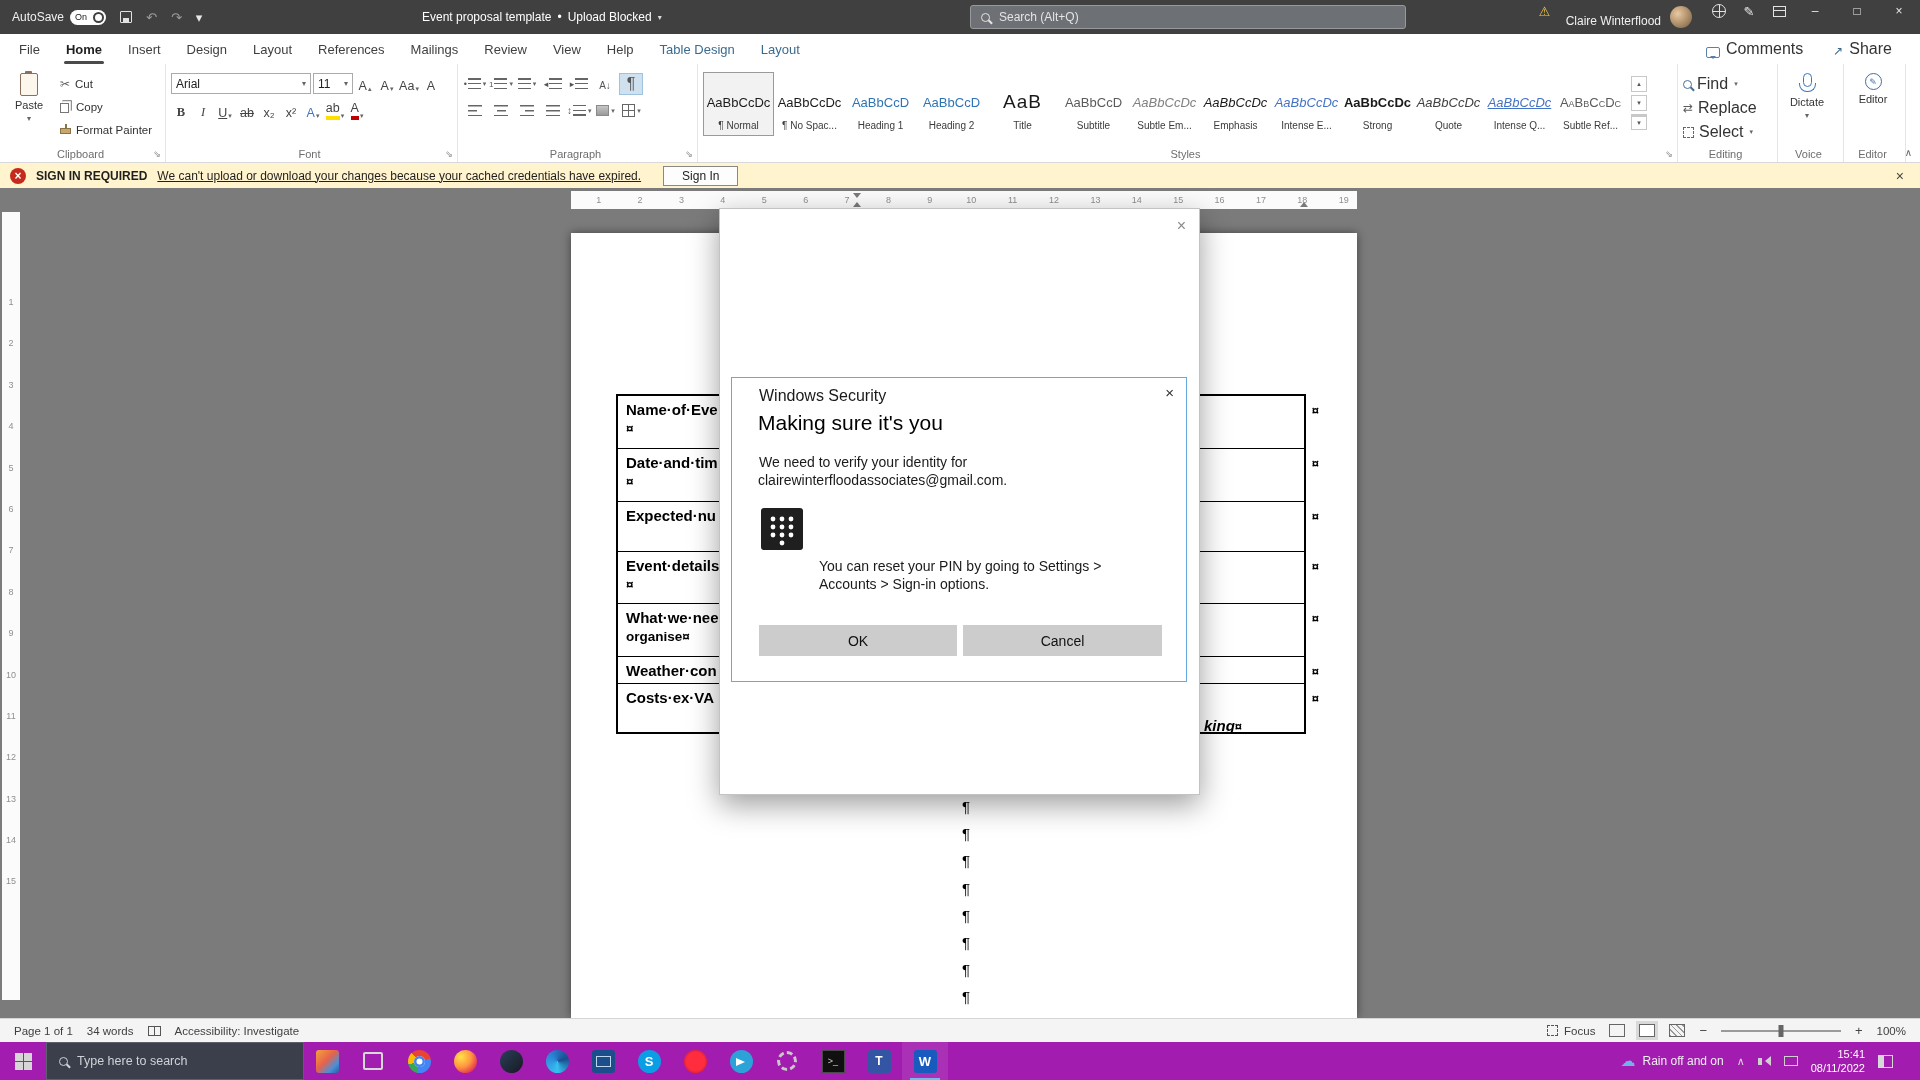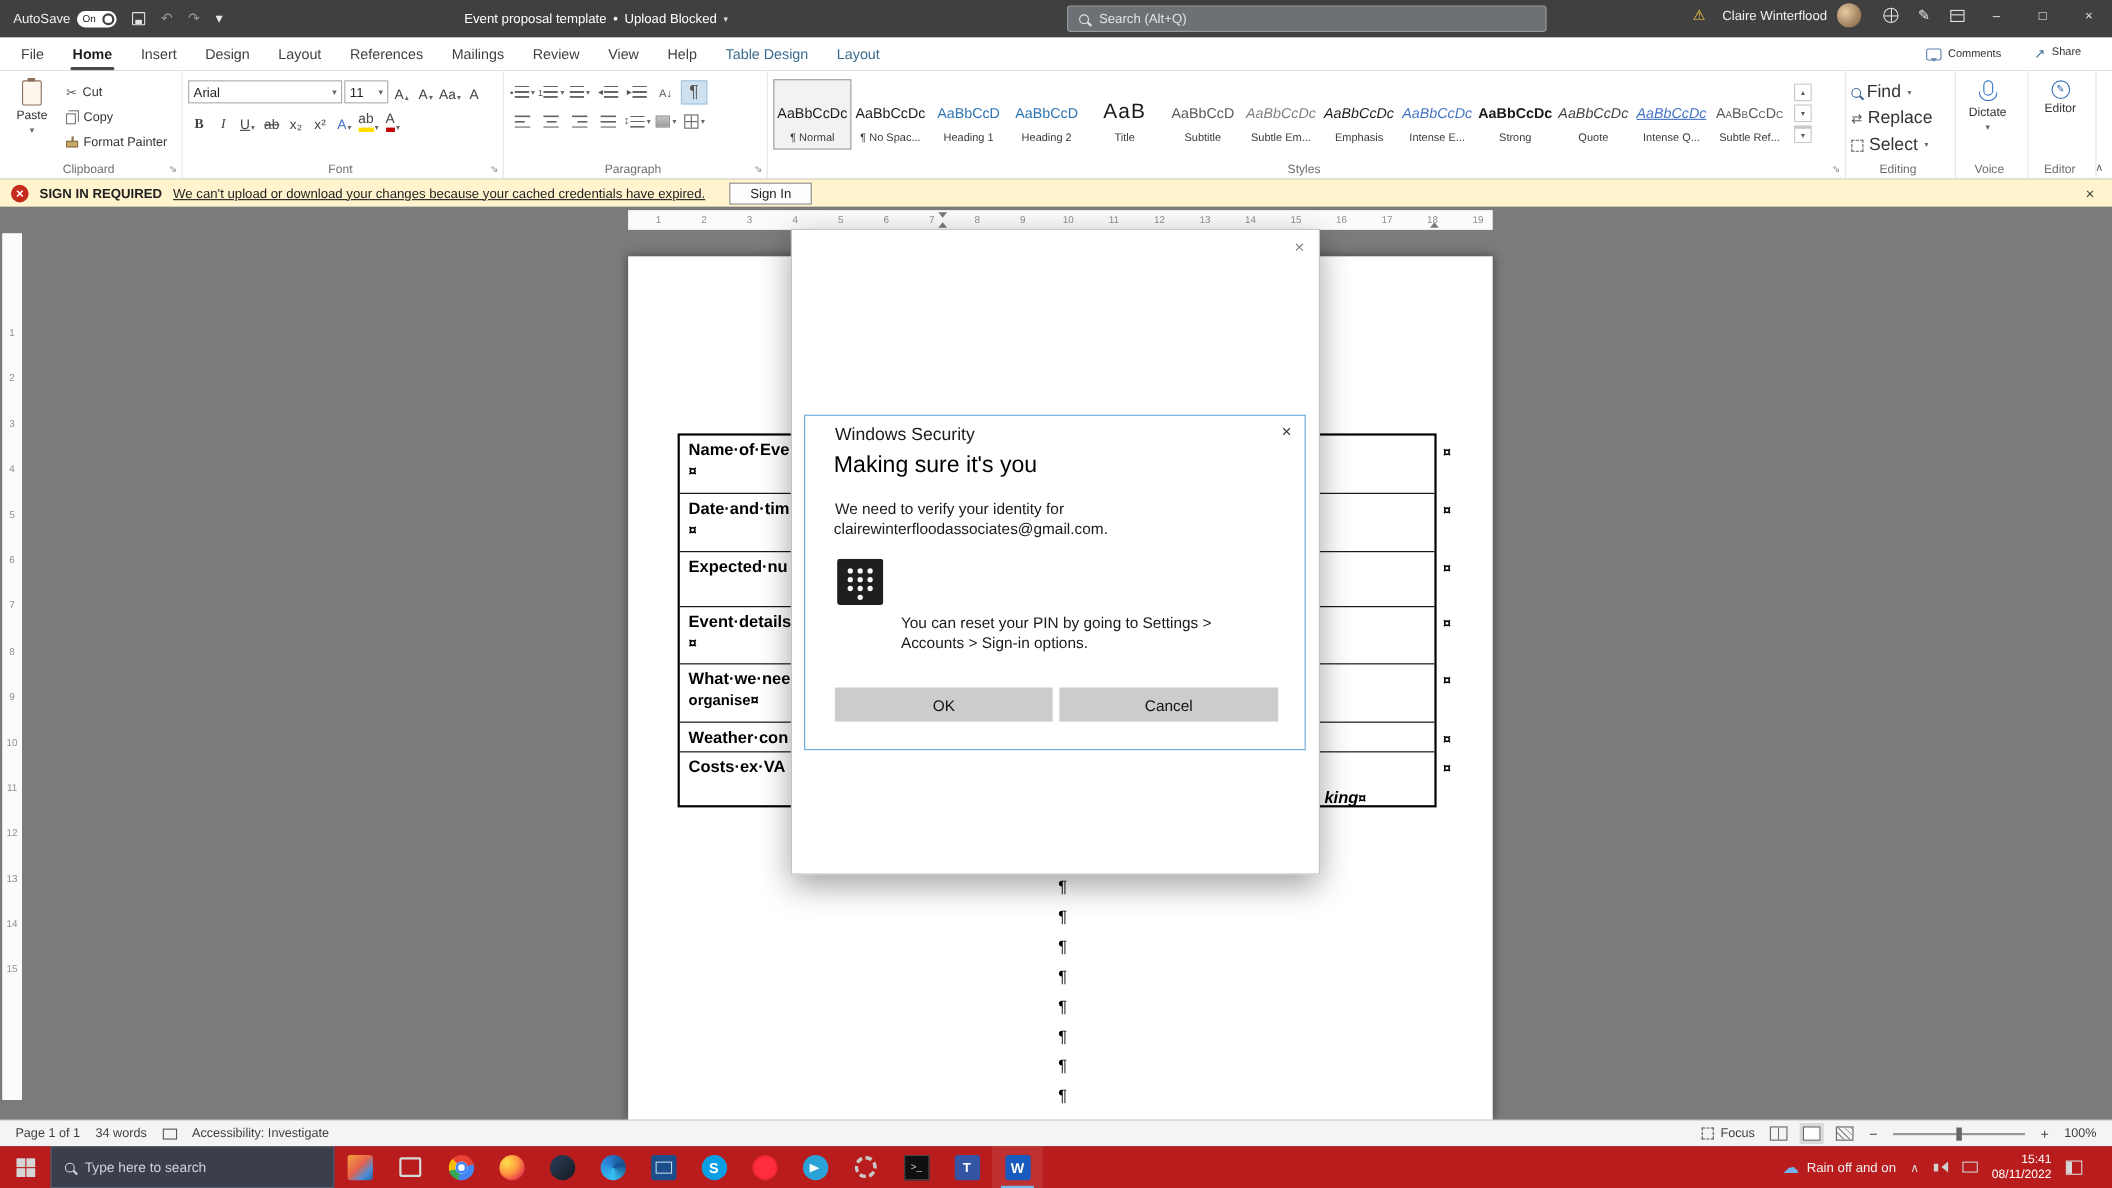--- a/index.html
+++ b/index.html
@@ -37,40 +37,40 @@
   .autosave{display:flex;align-items:center;gap:6px;font-size:12px;}
   .as-pill{width:36px;height:15px;background:#fff;border-radius:8px;display:flex;align-items:center;justify-content:space-between;padding:0 2px 0 5px;}
   .as-state{font-size:9px;color:#222;}
   .as-knob{width:11px;height:11px;border-radius:50%;border:2px solid #404040;background:#fff;}
   .qicon{font-size:13px;color:#e8e8e8;}
   .dim{color:#9b9b9b;}
   .ic-save{width:12px;height:12px;border:1.5px solid #e2e2e2;border-radius:1px;position:relative;}
   .ic-save::after{content:"";position:absolute;left:2px;right:2px;bottom:0;height:4px;background:#e2e2e2;}
   .tb-title{position:absolute;left:422px;top:0;height:34px;display:flex;align-items:center;gap:6px;font-size:12px;color:#fff;white-space:nowrap;}
   .tb-search{position:absolute;left:970px;top:5px;width:436px;height:24px;background:#6d7074;border:1px solid #979a9d;border-radius:3px;display:flex;align-items:center;gap:9px;padding-left:10px;font-size:12px;color:#e4e4e4;}
-  .tb-right{position:absolute;right:0;top:0;height:28px;display:flex;align-items:center;}
+  .tb-right{position:absolute;right:0;top:0;height:28px;display:flex;align-items:flex-end;}
   .tb-user{font-size:12px;margin:0 9px 0 6px;}
   .avatar{width:22px;height:22px;border-radius:50%;background:radial-gradient(circle at 35% 35%,#e8c9a0,#9a7b5a 70%,#5f4a38);margin-right:12px;}
   .tbicon{width:30px;height:34px;display:flex;align-items:center;justify-content:center;font-size:13px;color:#e8e8e8;}
   .ic-globe{width:14px;height:14px;border:1.3px solid #e2e2e2;border-radius:50%;position:relative;}
   .ic-globe::before{content:"";position:absolute;left:0;right:0;top:50%;height:1.2px;background:#e2e2e2;}
   .ic-globe::after{content:"";position:absolute;left:50%;top:0;bottom:0;width:1.2px;background:#e2e2e2;}
   .ic-ribbonbar{width:13px;height:11px;border:1.3px solid #e2e2e2;position:relative;}
   .ic-ribbonbar::after{content:"";position:absolute;left:0;right:0;top:3px;height:1.2px;background:#e2e2e2;}
   .wbtn{width:42px;height:34px;display:flex;align-items:center;justify-content:center;font-size:12px;color:#e8e8e8;}
 
   
   .tabsrow{position:absolute;top:34px;left:0;right:0;height:30px;background:#fff;display:flex;align-items:center;}
   .tabs{display:flex;padding-left:6px;}
   .rtab{padding:0 13px;font-size:13px;color:#3f3f3f;height:30px;display:flex;align-items:center;position:relative;white-space:nowrap;}
   .rtab.active{color:#1f1f1f;font-weight:700;}
   .rtab.active::after{content:"";position:absolute;left:11px;right:11px;bottom:0;height:3px;background:#4a4a4a;border-radius:2px;}
   .rtab.contextual{color:#3a6b8f;}
   .tabs-right{margin-left:auto;display:flex;align-items:center;gap:10px;padding-right:18px;}
-  .toppill{display:flex;align-items:flex-start;gap:6px;font-size:10px;color:#333;padding:3px 10px;}
+  .toppill{display:flex;align-items:flex-end;gap:6px;font-size:16px;color:#333;padding:3px 10px;}
   .ic-bubble{width:14px;height:11px;border:1.3px solid #5a7fae;border-radius:2px;position:relative;flex:none;}
   .ic-bubble::after{content:"";position:absolute;left:3px;bottom:-5px;border:3px solid transparent;border-top-color:#5a7fae;}
   .sharecol{color:#3a6b8f;font-size:12px;}
 
   
   .ribbon{position:absolute;top:64px;left:0;right:0;height:99px;background:#fff;border-bottom:1px solid #d8d8d8;display:flex;}
   .rgroup{position:relative;height:100%;border-right:1px solid #e5e5e5;padding:6px 5px 18px;display:flex;flex:none;}
   .glabel{position:absolute;bottom:2px;left:0;right:4px;text-align:center;font-size:11px;color:#6e6e6e;}
   .glaunch{position:absolute;right:4px;bottom:3px;font-size:9px;color:#8a8a8a;}
   .gw-clip{width:166px;}.gw-font{width:292px;}.gw-para{width:240px;}.gw-sty{width:980px;}
@@ -202,21 +202,21 @@
   .vwico{width:16px;height:13px;border:1px solid #666;flex:none;}
   .vw-read{background:linear-gradient(to right,transparent 47%,#666 47% 53%,transparent 53%);}
   .vw-print{background:#fff;box-shadow:0 0 0 3px #d9d9d9;}
   .vw-web{background:repeating-linear-gradient(45deg,#999 0 1px,transparent 1px 4px);}
   .zoomout::before{content:"−";font-size:13px;color:#444;}
   .zoomin::before{content:"+";font-size:13px;color:#444;}
   .zline{width:120px;height:2px;background:#9a9a9a;position:relative;}
   .zthumb{position:absolute;left:50%;top:-5px;width:5px;height:12px;background:#666;transform:translateX(-50%);}
 
   
-  .taskbar{position:absolute;top:1042px;left:0;right:0;height:38px;background:#b91c1c;display:flex;align-items:stretch;color:#e8e8e8;}
+  .taskbar{position:absolute;top:1042px;left:0;right:0;height:38px;background:#a21caf;display:flex;align-items:stretch;color:#e8e8e8;}
   .tstart{width:46px;display:flex;align-items:center;justify-content:center;flex:none;}
   .winlogo{width:17px;height:17px;background:linear-gradient(#d6d6d6,#d6d6d6) 0 0/8px 8px no-repeat,linear-gradient(#d6d6d6,#d6d6d6) 9px 0/8px 8px no-repeat,linear-gradient(#d6d6d6,#d6d6d6) 0 9px/8px 8px no-repeat,linear-gradient(#d6d6d6,#d6d6d6) 9px 9px/8px 8px no-repeat;}
   .tsearch{width:258px;background:#3a3f4b;border:1px solid #5a6070;display:flex;align-items:center;gap:9px;padding-left:12px;font-size:12.5px;color:#cfd2d6;flex:none;}
   .tapps{display:flex;}
   .tapp{width:46px;display:flex;align-items:center;justify-content:center;position:relative;flex:none;}
   .tapp.active{background:rgba(255,255,255,.09);}
   .tapp.active::after{content:"";position:absolute;bottom:0;left:8px;right:8px;height:2px;background:#76b9ed;}
   .app-ico{width:23px;height:23px;display:flex;align-items:center;justify-content:center;position:relative;}
   .app-photos .app-ico{background:linear-gradient(135deg,#f2a33c,#e8624a 45%,#4a90d9 75%,#2b5c9a);border-radius:3px;}
   .app-taskview .app-ico{border:2px solid #d8d8d8;border-radius:2px;width:20px;height:18px;}

